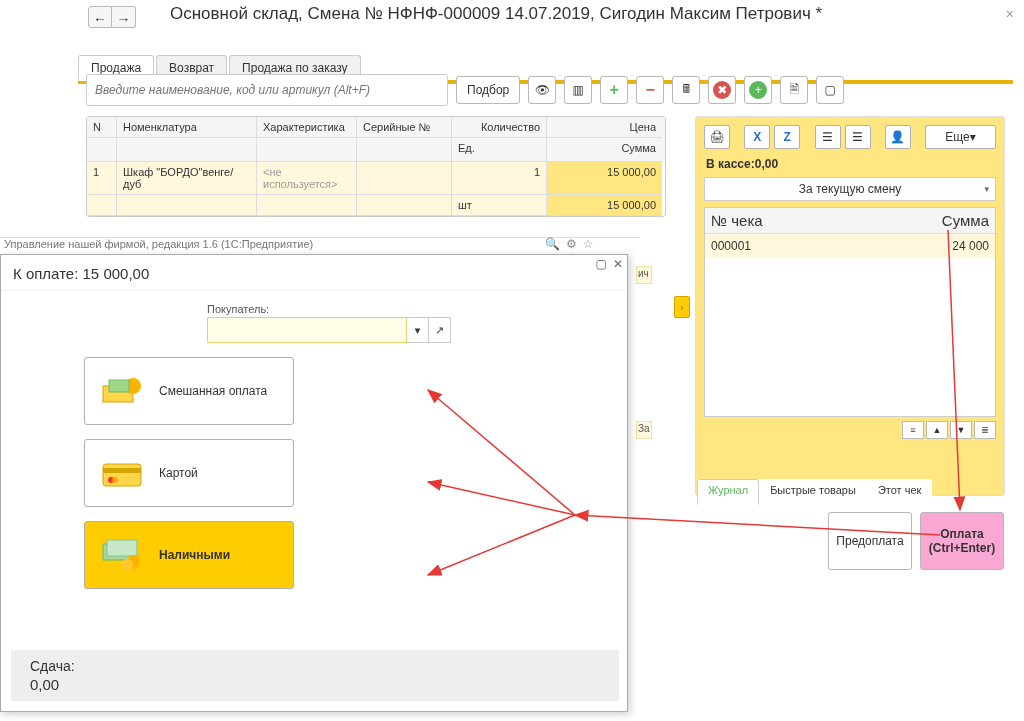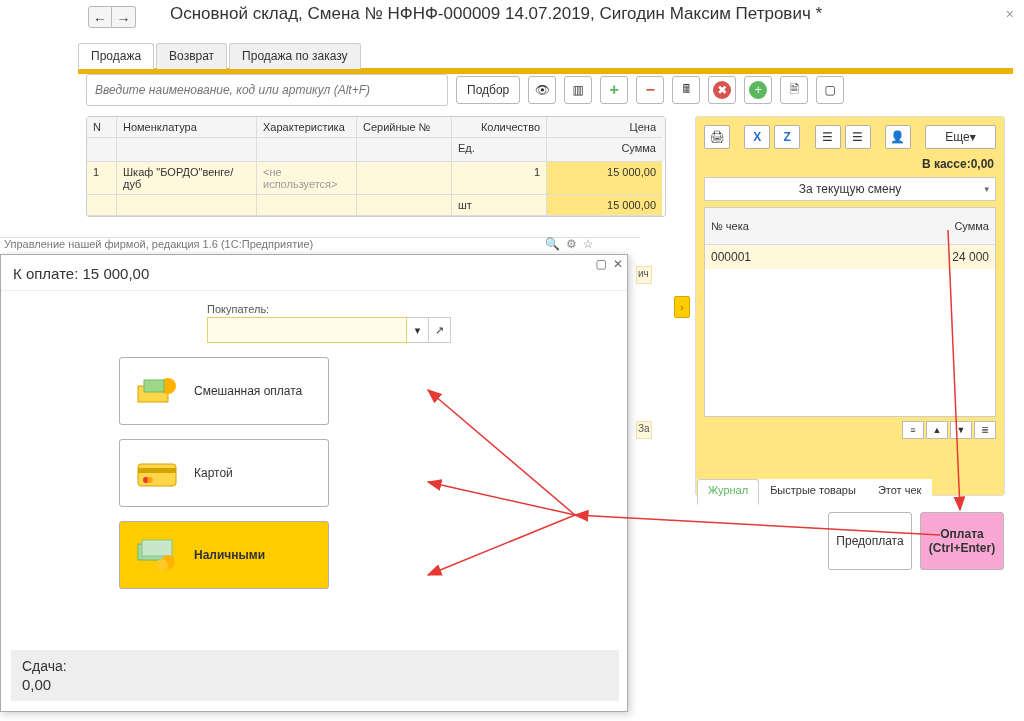--- a/index.html
+++ b/index.html
@@ -4,21 +4,21 @@
   <style>
     *{box-sizing:border-box;margin:0;padding:0}
     body{font-family:Arial,sans-serif;font-size:12px;color:#333;background:#fff;position:relative;width:1024px;height:721px;overflow:hidden}
     .app{position:relative;width:1024px;height:721px}
     .nav-btns{position:absolute;left:88px;top:6px;display:flex}
     .nav-btn{width:24px;height:22px;border:1px solid #b8b8b8;background:#f5f5f5;display:flex;align-items:center;justify-content:center;cursor:pointer;font-size:14px}
     .nav-btn:first-child{border-radius:3px 0 0 3px}
     .nav-btn:last-child{border-left:none;border-radius:0 3px 3px 0}
     .title{position:absolute;left:170px;top:4px;font-size:17px;color:#333}
     .close-x{position:absolute;right:10px;top:6px;font-size:14px;color:#999;cursor:pointer}
-    .tabs{position:absolute;left:78px;top:42px;display:flex;border-bottom:6px solid #eab308;width:935px}
+    .tabs{position:absolute;left:78px;top:54px;display:flex;border-bottom:4px solid #eab308;width:935px}
     .tab{padding:5px 12px;border:1px solid #ccc;border-bottom:none;background:#f0f0f0;cursor:pointer;margin-right:2px;border-radius:3px 3px 0 0;position:relative;top:1px}
     .tab.active{background:#fff;border-bottom:1px solid #fff}
     .search-row{position:absolute;left:86px;top:74px;display:flex;gap:8px;align-items:center}
     .search-input{width:362px;height:32px;border:1px solid #ccc;border-radius:3px;padding:0 8px;font-style:italic;color:#999;font-size:12px}
     .tb-btn{height:28px;border:1px solid #b8b8b8;background:#fff;border-radius:3px;display:flex;align-items:center;justify-content:center;cursor:pointer;padding:8px 10px;font-size:12px}
     .tb-icon{width:28px;padding:0}
     .green{color:#5cb85c;font-weight:bold;font-size:16px}
     .red{color:#d9534f;font-weight:bold;font-size:16px}
     .grid{position:absolute;left:86px;top:116px;width:580px;border:1px solid #ccc;border-radius:3px}
     .ghead{display:flex;background:#f5f5f5}
@@ -31,26 +31,26 @@
     .sn{width:95px}
     .qt{width:95px;text-align:right}
     .pr{width:115px;text-align:right}
     .grow.sel .gcell{background:#fff8dc}
     .grow.sel .pr{background:#ffe680}
     .panel{position:absolute;left:695px;top:116px;width:310px;height:380px;background:#ffe680;border:1px solid #ddd;border-radius:3px;padding:8px}
     .ptoolbar{display:flex;justify-content:space-between;margin-bottom:8px}
     .pt-g{display:flex;gap:4px}
     .pt-btn{width:26px;height:24px;border:1px solid #b0b0b0;background:#fff;border-radius:2px;display:flex;align-items:center;justify-content:center;cursor:pointer;font-size:12px}
     .more{width:71px}
-    .cashrow{display:flex;justify-content:flex-end;font-weight:bold;margin:4px 2px}
+    .cashrow{display:flex;justify-content:flex-start;font-weight:bold;margin:4px 2px}
     .shift{width:100%;height:24px;border:1px solid #ccc;background:#fff;margin:6px 0;display:flex;align-items:center;justify-content:center;position:relative}
     .shift::after{content:"▾";position:absolute;right:6px;font-size:9px;color:#666}
     .plist{background:#fff;height:210px;border:1px solid #ccc;margin-top:4px}
     .plh{display:flex;background:#f5f5f5;border-bottom:1px solid #ddd}
-    .plh div{padding:12px 6px;font-size:11px}
+    .plh div{padding:4px 6px;font-size:15px}
     .plr{display:flex;background:#fff8dc}
     .plr div{padding:5px 6px}
     .cn{flex:1}
     .cs{width:90px;text-align:right}
     .pnav{display:flex;justify-content:flex-end;gap:2px;margin-top:4px}
     .pnav-btn{width:22px;height:18px;border:1px solid #bbb;background:#fff;font-size:9px;display:flex;align-items:center;justify-content:center}
     .ptabs{position:absolute;left:697px;top:479px;display:flex;background:#fff;height:26px;}
     .ptab{padding:4px 10px;font-size:11px;cursor:pointer;border:1px solid transparent}
     .ptab.active{color:#5cb85c;border:1px solid #ccc;border-bottom:1px solid #fff;border-radius:3px 3px 0 0}
     .big-btns{position:absolute;right:20px;top:512px;display:flex;gap:8px}
@@ -60,24 +60,24 @@
     .modal-icons{position:absolute;left:545px;top:237px;display:flex;gap:6px;font-size:12px;color:#888}
     .modal{position:absolute;left:0;top:254px;width:628px;height:458px;background:#fff;border:1px solid #aaa;box-shadow:2px 2px 8px rgba(0,0,0,0.2)}
     .modal-tb{position:absolute;right:4px;top:2px;display:flex;gap:6px;font-size:12px;color:#666}
     .modal-tb span{cursor:pointer}
     .kopl{padding:10px 12px 8px;font-size:15px;border-bottom:1px solid #eee}
     .buyer{margin:12px 0 12px 206px}
     .buyer-l{font-size:11px;color:#555}
     .buyer-in{display:flex;margin-top:2px}
     .buyer-in input{width:200px;height:26px;border:1px solid #e8d070;background:#fffde8;padding:0 4px}
     .buyer-in .ib{width:22px;height:26px;border:1px solid #ccc;border-left:none;background:#fff;display:flex;align-items:center;justify-content:center;font-size:11px}
-    .payopt{width:210px;height:68px;margin:14px auto 0 118px;border:1px solid #b0b0b0;border-radius:3px;display:flex;align-items:center;padding:0 14px;cursor:pointer;gap:14px}
+    .payopt{width:210px;height:68px;margin:14px auto 0 83px;border:1px solid #b0b0b0;border-radius:3px;display:flex;align-items:center;padding:0 14px;cursor:pointer;gap:14px}
     .payopt.sel{background:#ffcc00;font-weight:bold}
     .payopt .pico{width:46px;height:36px;display:flex;align-items:center;justify-content:center}
-    .change{position:absolute;left:10px;bottom:10px;width:608px;background:#eee;padding:8px 11px}
+    .change{position:absolute;left:10px;bottom:10px;width:608px;background:#eee;padding:8px 19px}
     .change .lb{font-size:14px}
     .change .vl{font-size:15px;margin-top:2px}
     .collapse-tab{position:absolute;left:674px;top:296px;width:16px;height:22px;background:#ffcc00;border:1px solid #d4a400;border-radius:2px;display:flex;align-items:center;justify-content:center;font-size:10px;color:#8a6d00;cursor:pointer}
     svg.arrows{position:absolute;left:0;top:0;pointer-events:none}
     .stray{position:absolute;left:636px;background:#fff8dc;width:16px;height:18px;border:1px solid #eee2a8;font-size:10px;color:#555;padding:1px}
   </style>
 </head>
 <body>
 
 <div class="app">

